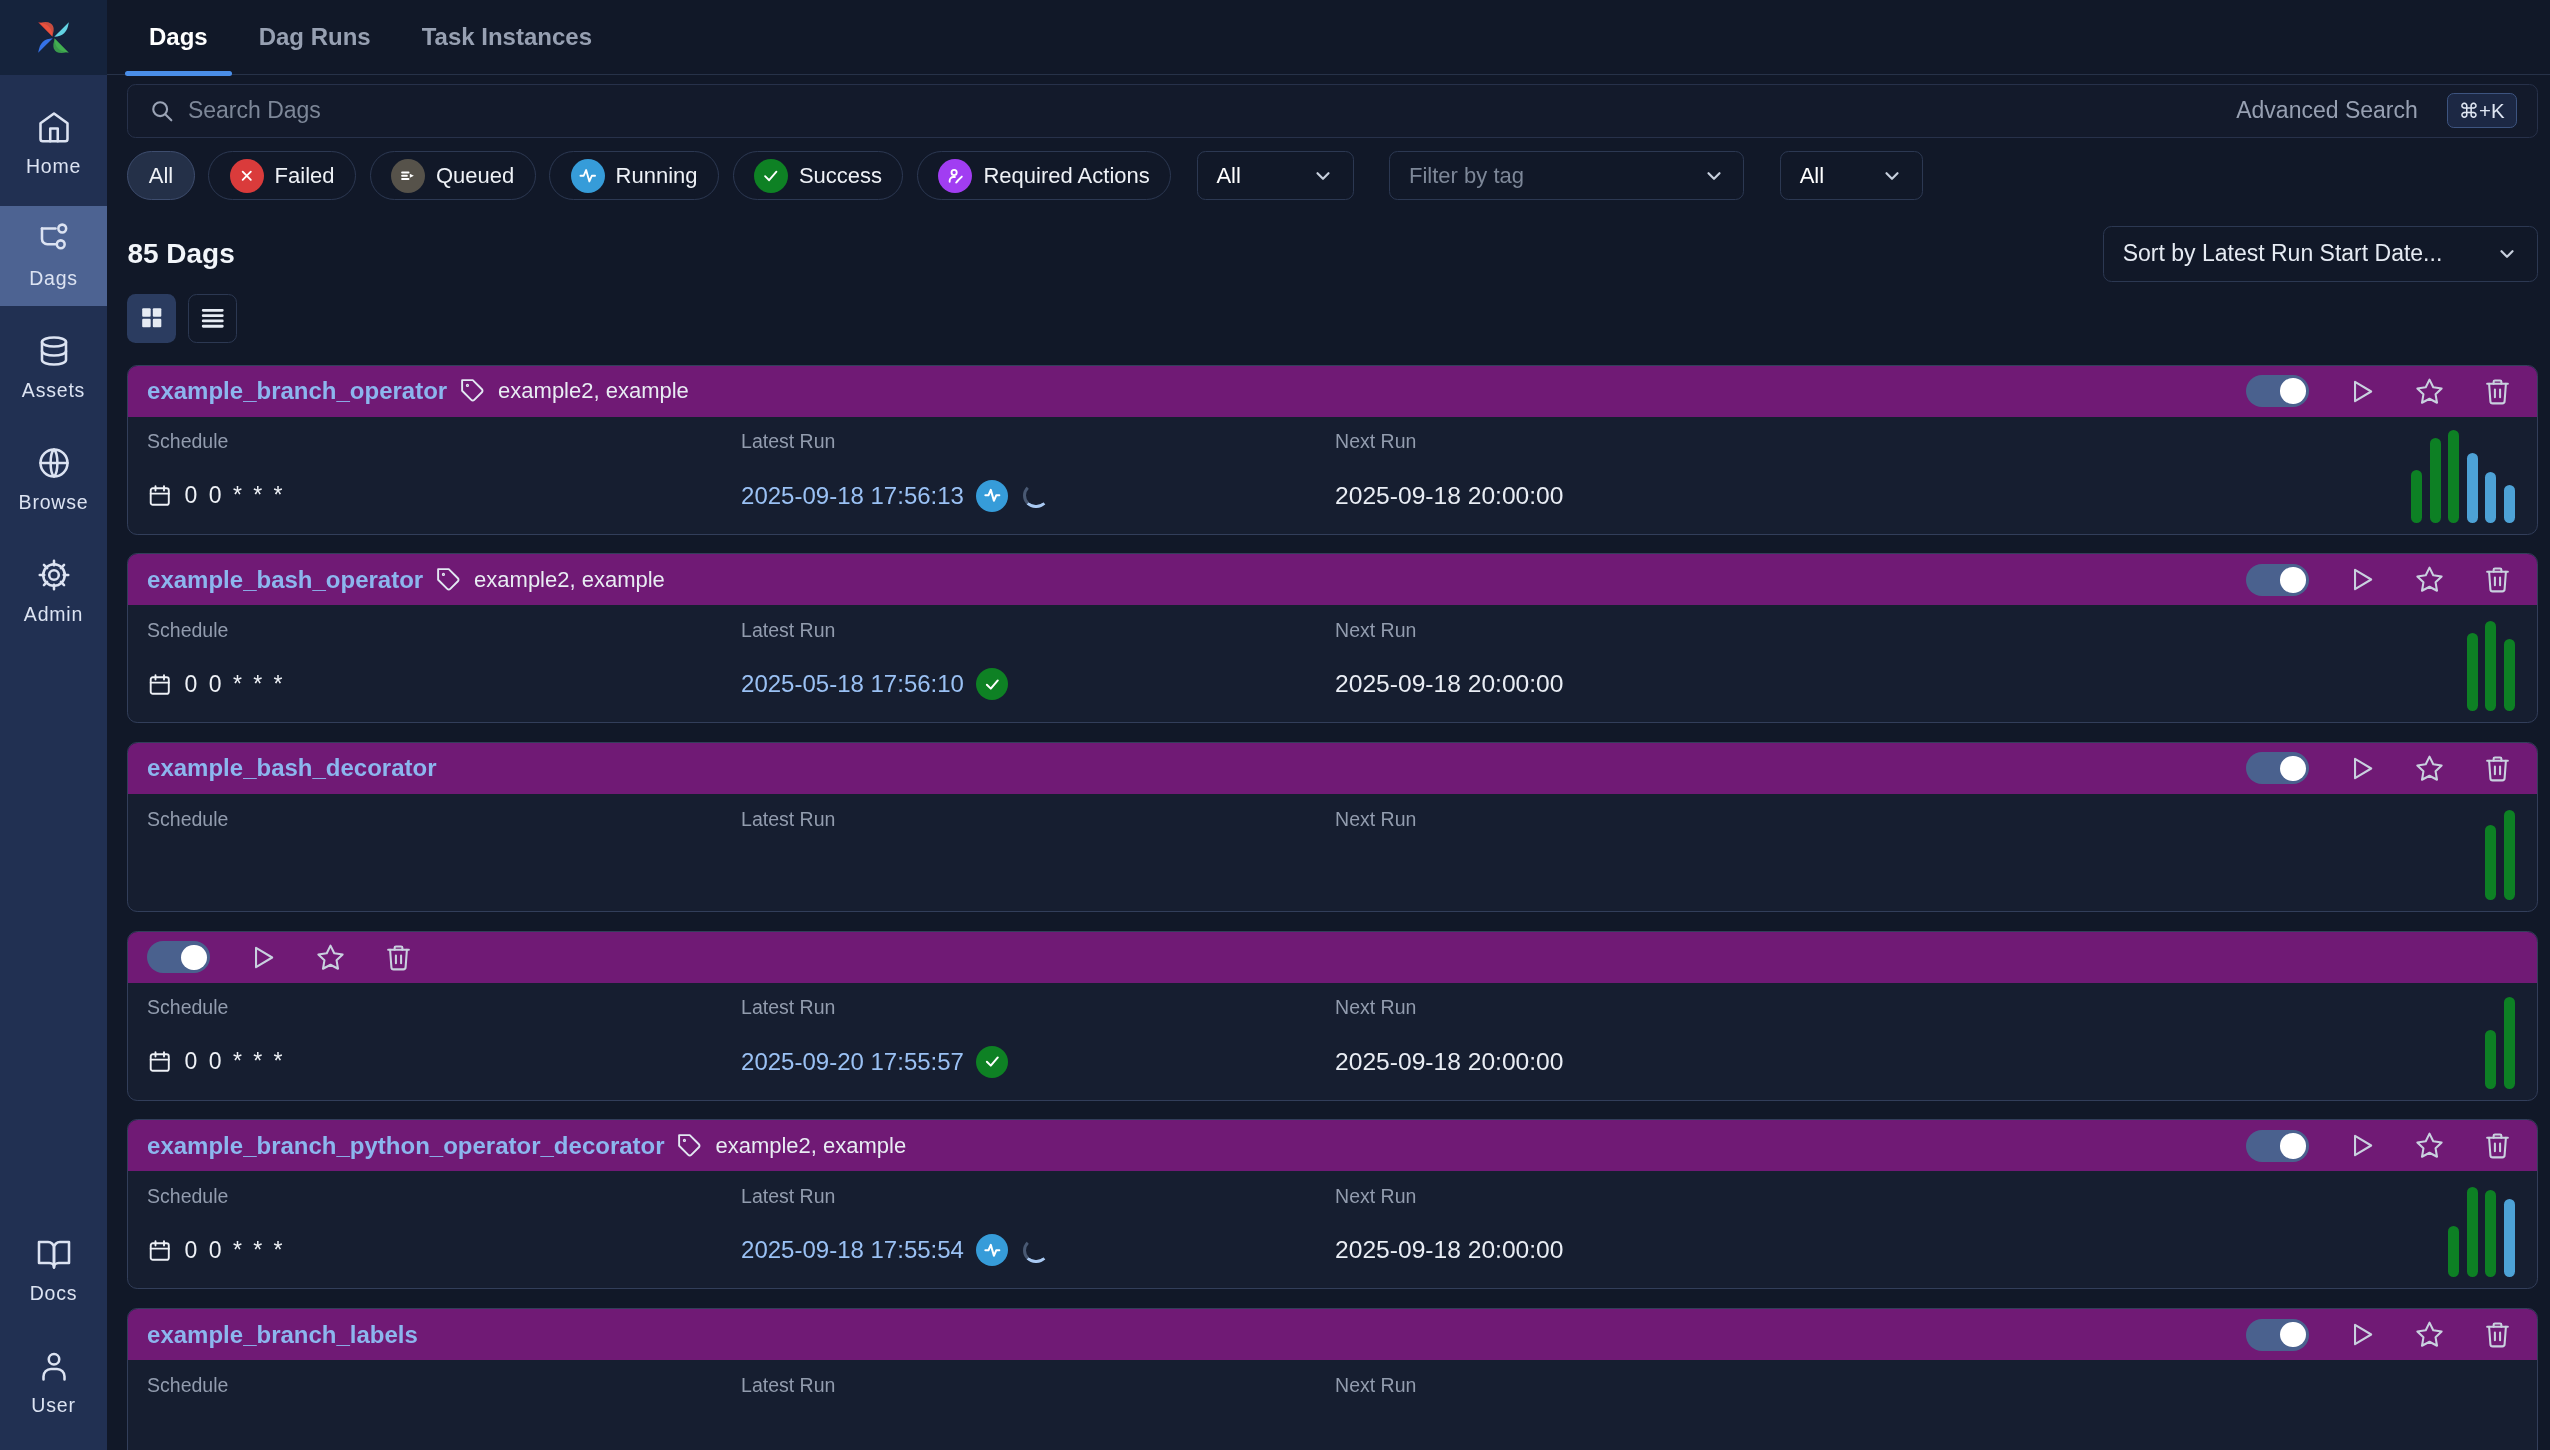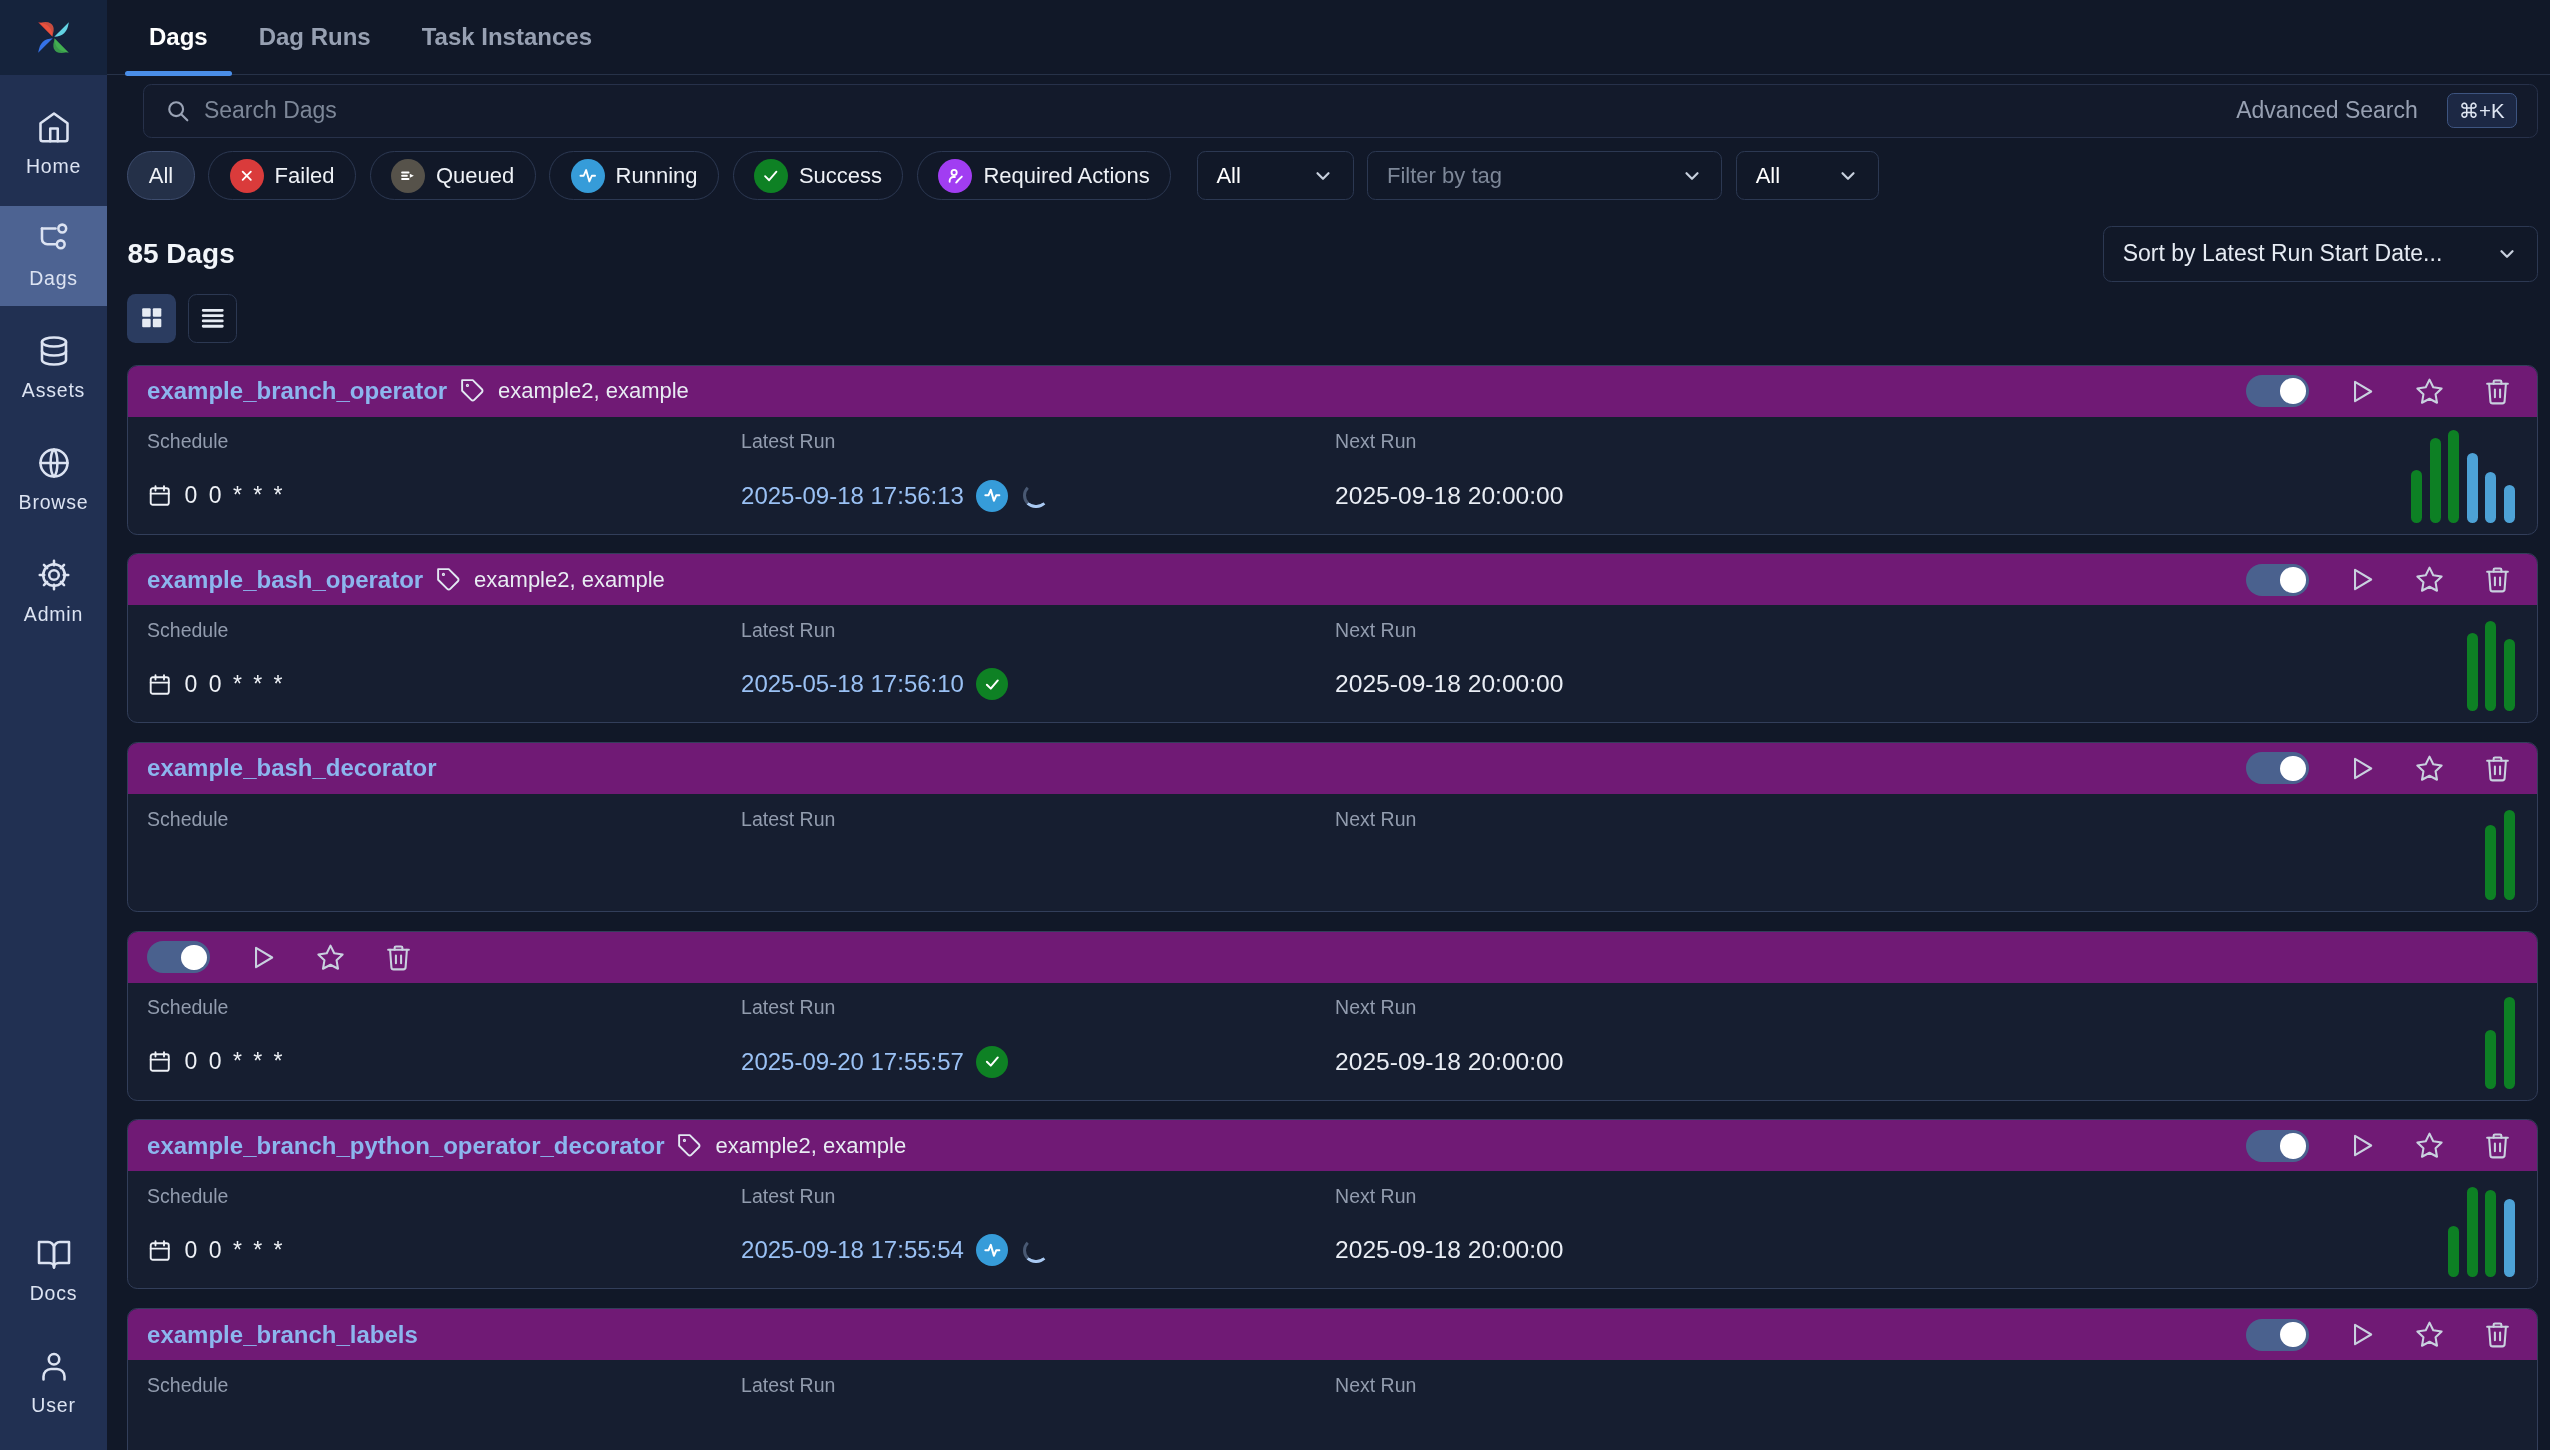--- a/index.html
+++ b/index.html
@@ -23,32 +23,32 @@
 
   
   .main { flex:1; display:flex; flex-direction:column; min-width:0; }
   .tabbar { height:75px; border-bottom:1.7px solid #273248; display:flex; align-items:stretch; padding-left:42px; gap:51px; flex-shrink:0; }
   .tab { font-size:24px; font-weight:700; color:#97a0b2; display:flex; align-items:center; position:relative; cursor:pointer; }
   .tab.active { color:#ffffff; }
   .tab.active::after { content:""; position:absolute; left:-24px; right:-24px; bottom:-1.7px; height:5.1px; background:#4a8ee8; border-radius:2.5px; }
 
   .content { padding:8.5px 12px 0 20.4px; display:flex; flex-direction:column; }
 
-  .searchbar { height:54px; border:0.8px solid #27314a; background:#131a2b; border-radius:8.5px; display:flex; align-items:center; padding:0 20.4px; gap:13.6px; cursor:text;margin-left:16px; }
+  .searchbar { height:54px; border:0.8px solid #27314a; background:#131a2b; border-radius:8.5px; display:flex; align-items:center; padding:0 20.4px; gap:13.6px; cursor:text; }
   .searchbar svg.mag { width:25.5px; height:25.5px; stroke:#9aa3b5; fill:none; stroke-width:2; stroke-linecap:round; }
   .search-placeholder { color:#7d8798; font-size:23px; flex:1; }
   .adv { color:#97a0b2; font-size:23px; cursor:pointer; }
   .kbd { border:0.8px solid #3d5480; background:#1c2844; border-radius:6.8px; padding:4.2px 11px; font-size:20.4px; color:#dfe6f2; margin-left:15.3px; }
 
   .chips-row { margin-top:13.6px; display:flex; align-items:center; gap:13.6px; }
   .chip { height:49px; border:0.8px solid #2c3852; border-radius:24.6px; display:flex; align-items:center; gap:11px; padding:0 20.4px; font-size:22px; color:#eef1f6; cursor:pointer; background:transparent; white-space:nowrap; }
   .chip.active { background:#243048; border-color:#3e4d6e; }
   .chip-ic { width:34px; height:34px; border-radius:50%; display:flex; align-items:center; justify-content:center; flex-shrink:0; }
   .chip-ic svg { width:19.5px; height:19.5px; stroke:#ffffff; fill:none; stroke-width:2.3; stroke-linecap:round; stroke-linejoin:round; }
-  .select { height:49px; border:0.8px solid #2c3852; border-radius:8.5px; display:flex; align-items:center; justify-content:space-between; padding:0 18.7px; font-size:22px; cursor:pointer; background:transparent; }
+  .select { height:49px; border:0.8px solid #2c3852; border-radius:8.5px; display:flex; align-items:center; justify-content:space-between; padding:0 18.7px; font-size:22px; cursor:pointer; background:transparent;margin-left:22px; }
   .select .chev { width:22px; height:22px; stroke:#c7cfdd; fill:none; stroke-width:2.4; stroke-linecap:round; stroke-linejoin:round; }
   .sel-val { color:#ffffff; }
   .sel-ph { color:#7d8798; }
   .w-all1 { width:157px; margin-left:12px; }
   .w-tag  { width:355px; }
   .w-all2 { width:143px; }
 
   .count-row { margin-top:25.5px; display:flex; align-items:center; justify-content:space-between; }
   .count { font-size:28px; font-weight:700; color:#f2f5fa; }
   .sort-select { width:435px; height:56px; font-size:23px; color:#e6ebf3; }

